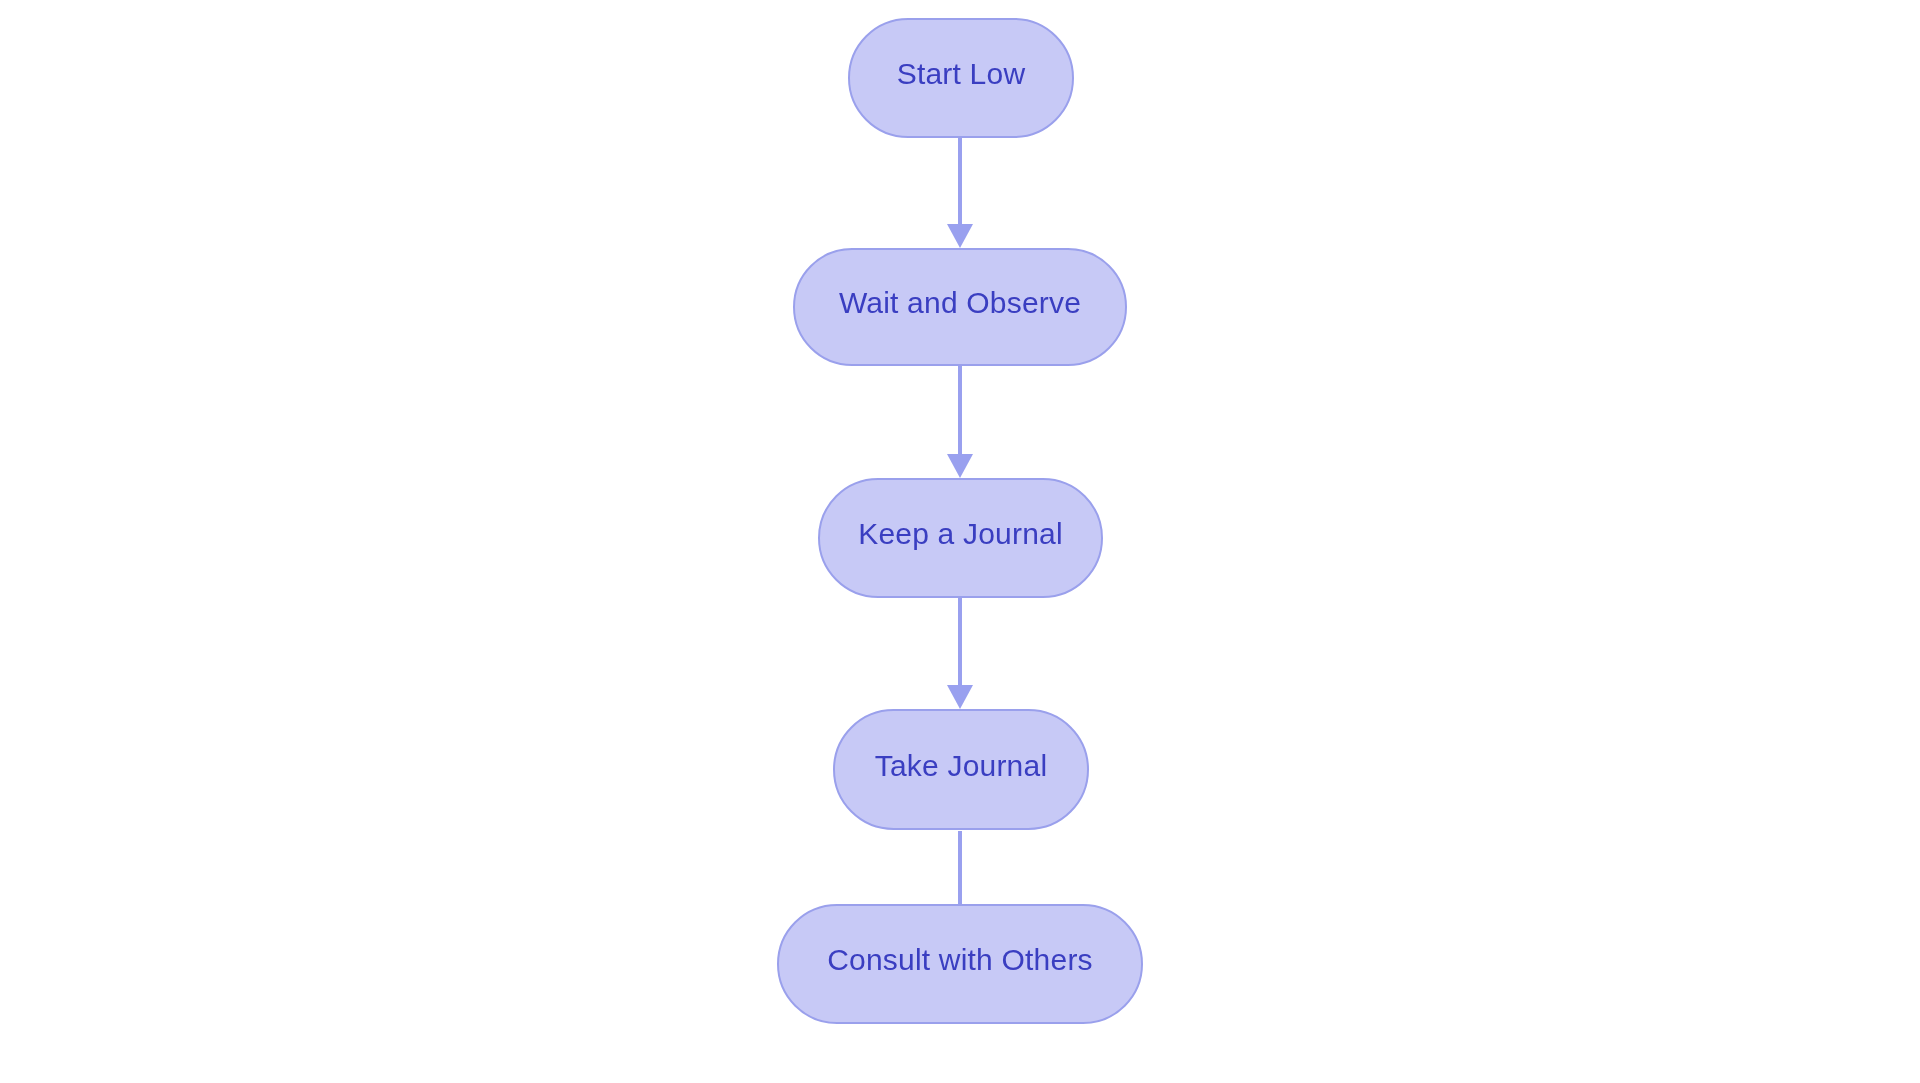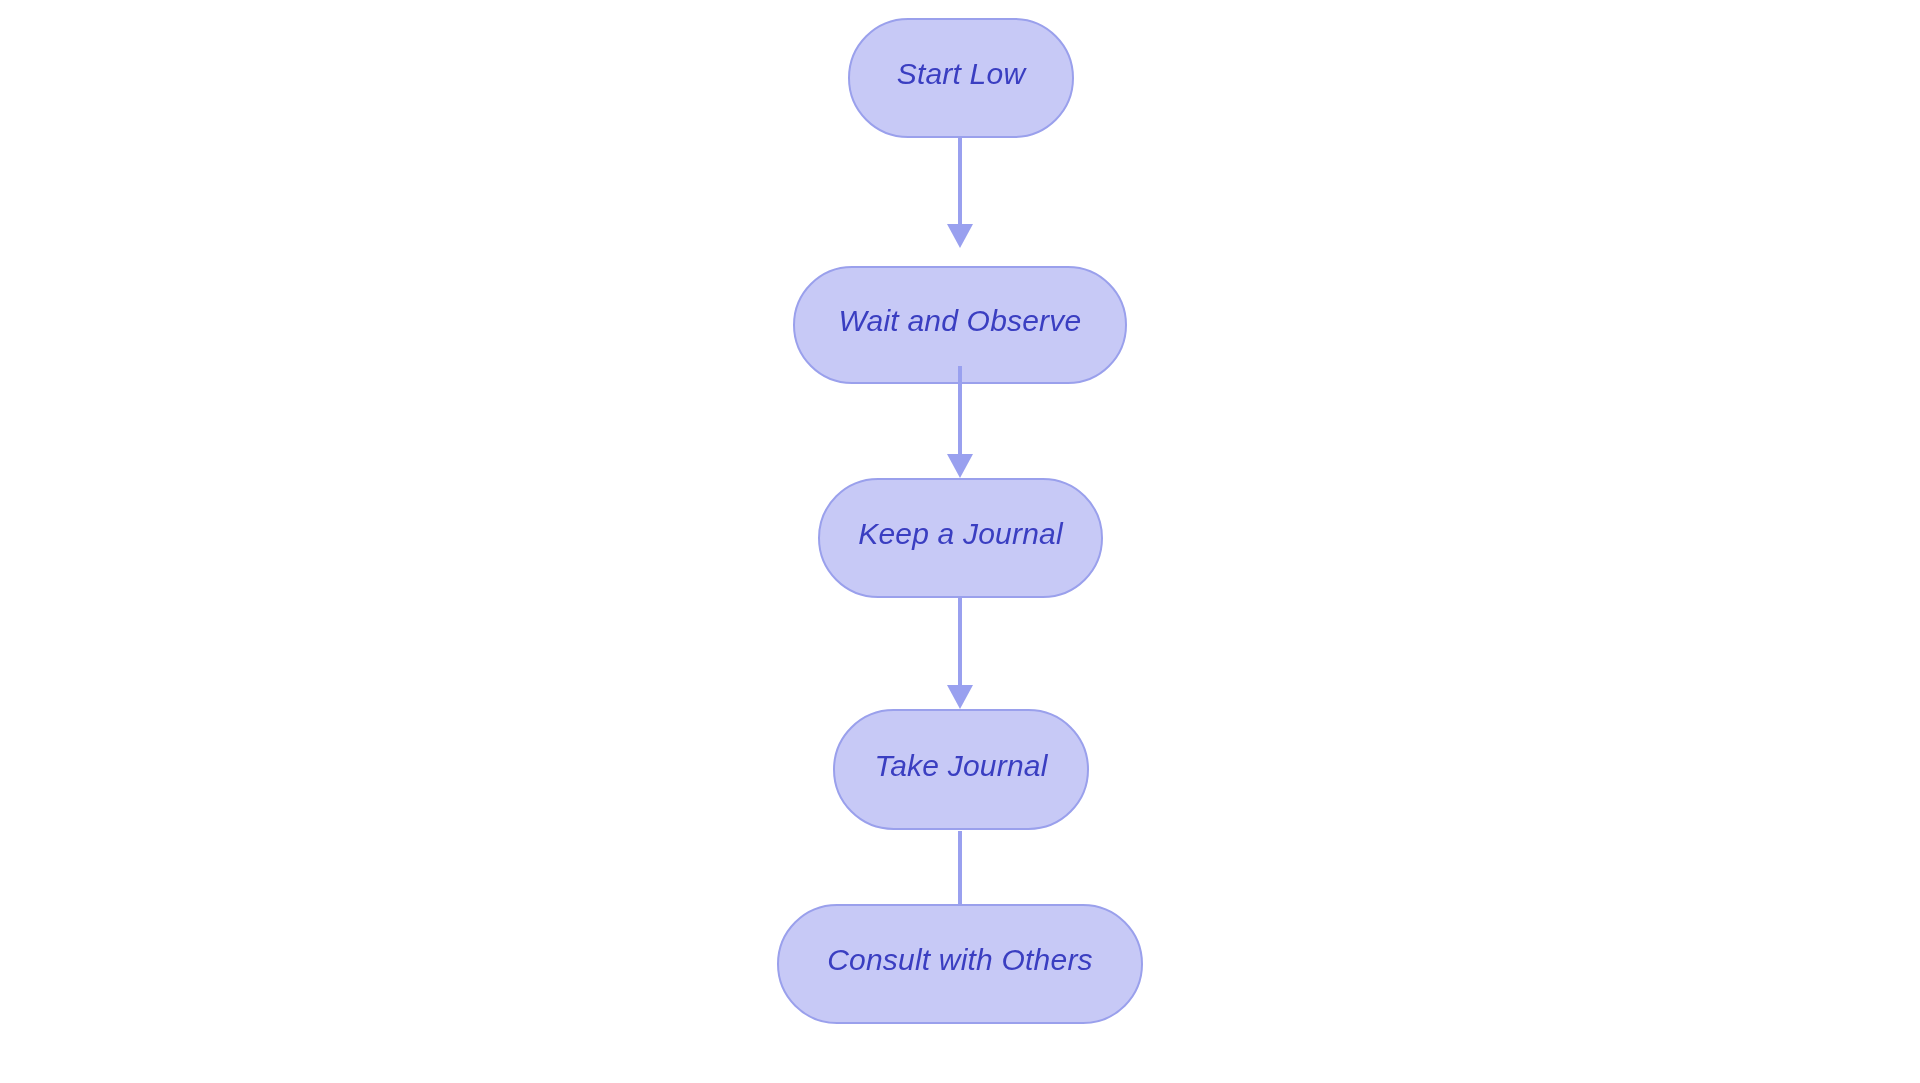--- a/index.html
+++ b/index.html
@@ -17,33 +17,32 @@
   }
   .node {
     position: absolute;
     box-sizing: border-box;
     background: var(--node-fill, #c7c9f6);
     border: 2px solid var(--node-border, #9aa0ec);
     border-radius: 62px;
     display: flex;
     align-items: center;
     justify-content: center;
-    font-style: italic;
   }
   .node-label {
     color: var(--node-text, #3a3ec1);
     font-size: 30px;
     font-weight: 400;
     letter-spacing: 0.2px;
     white-space: nowrap;
     
     transform: translateY(-4px);
   }
   .n1 { left: 848px; top: 18px;  width: 226px; height: 120px; }
-  .n2 { left: 793px; top: 248px; width: 334px; height: 118px; margin-top: 18px; }
+  .n2 { left: 793px; top: 248px; width: 334px; height: 118px; }
   .n3 { left: 818px; top: 478px; width: 285px; height: 120px; }
   .n4 { left: 833px; top: 709px; width: 256px; height: 121px; }
   .n5 { left: 777px; top: 904px; width: 366px; height: 120px; }
 
   .arrow {
     position: absolute;
     left: 947px;
     width: 26px;
     display: flex;
     flex-direction: column;

